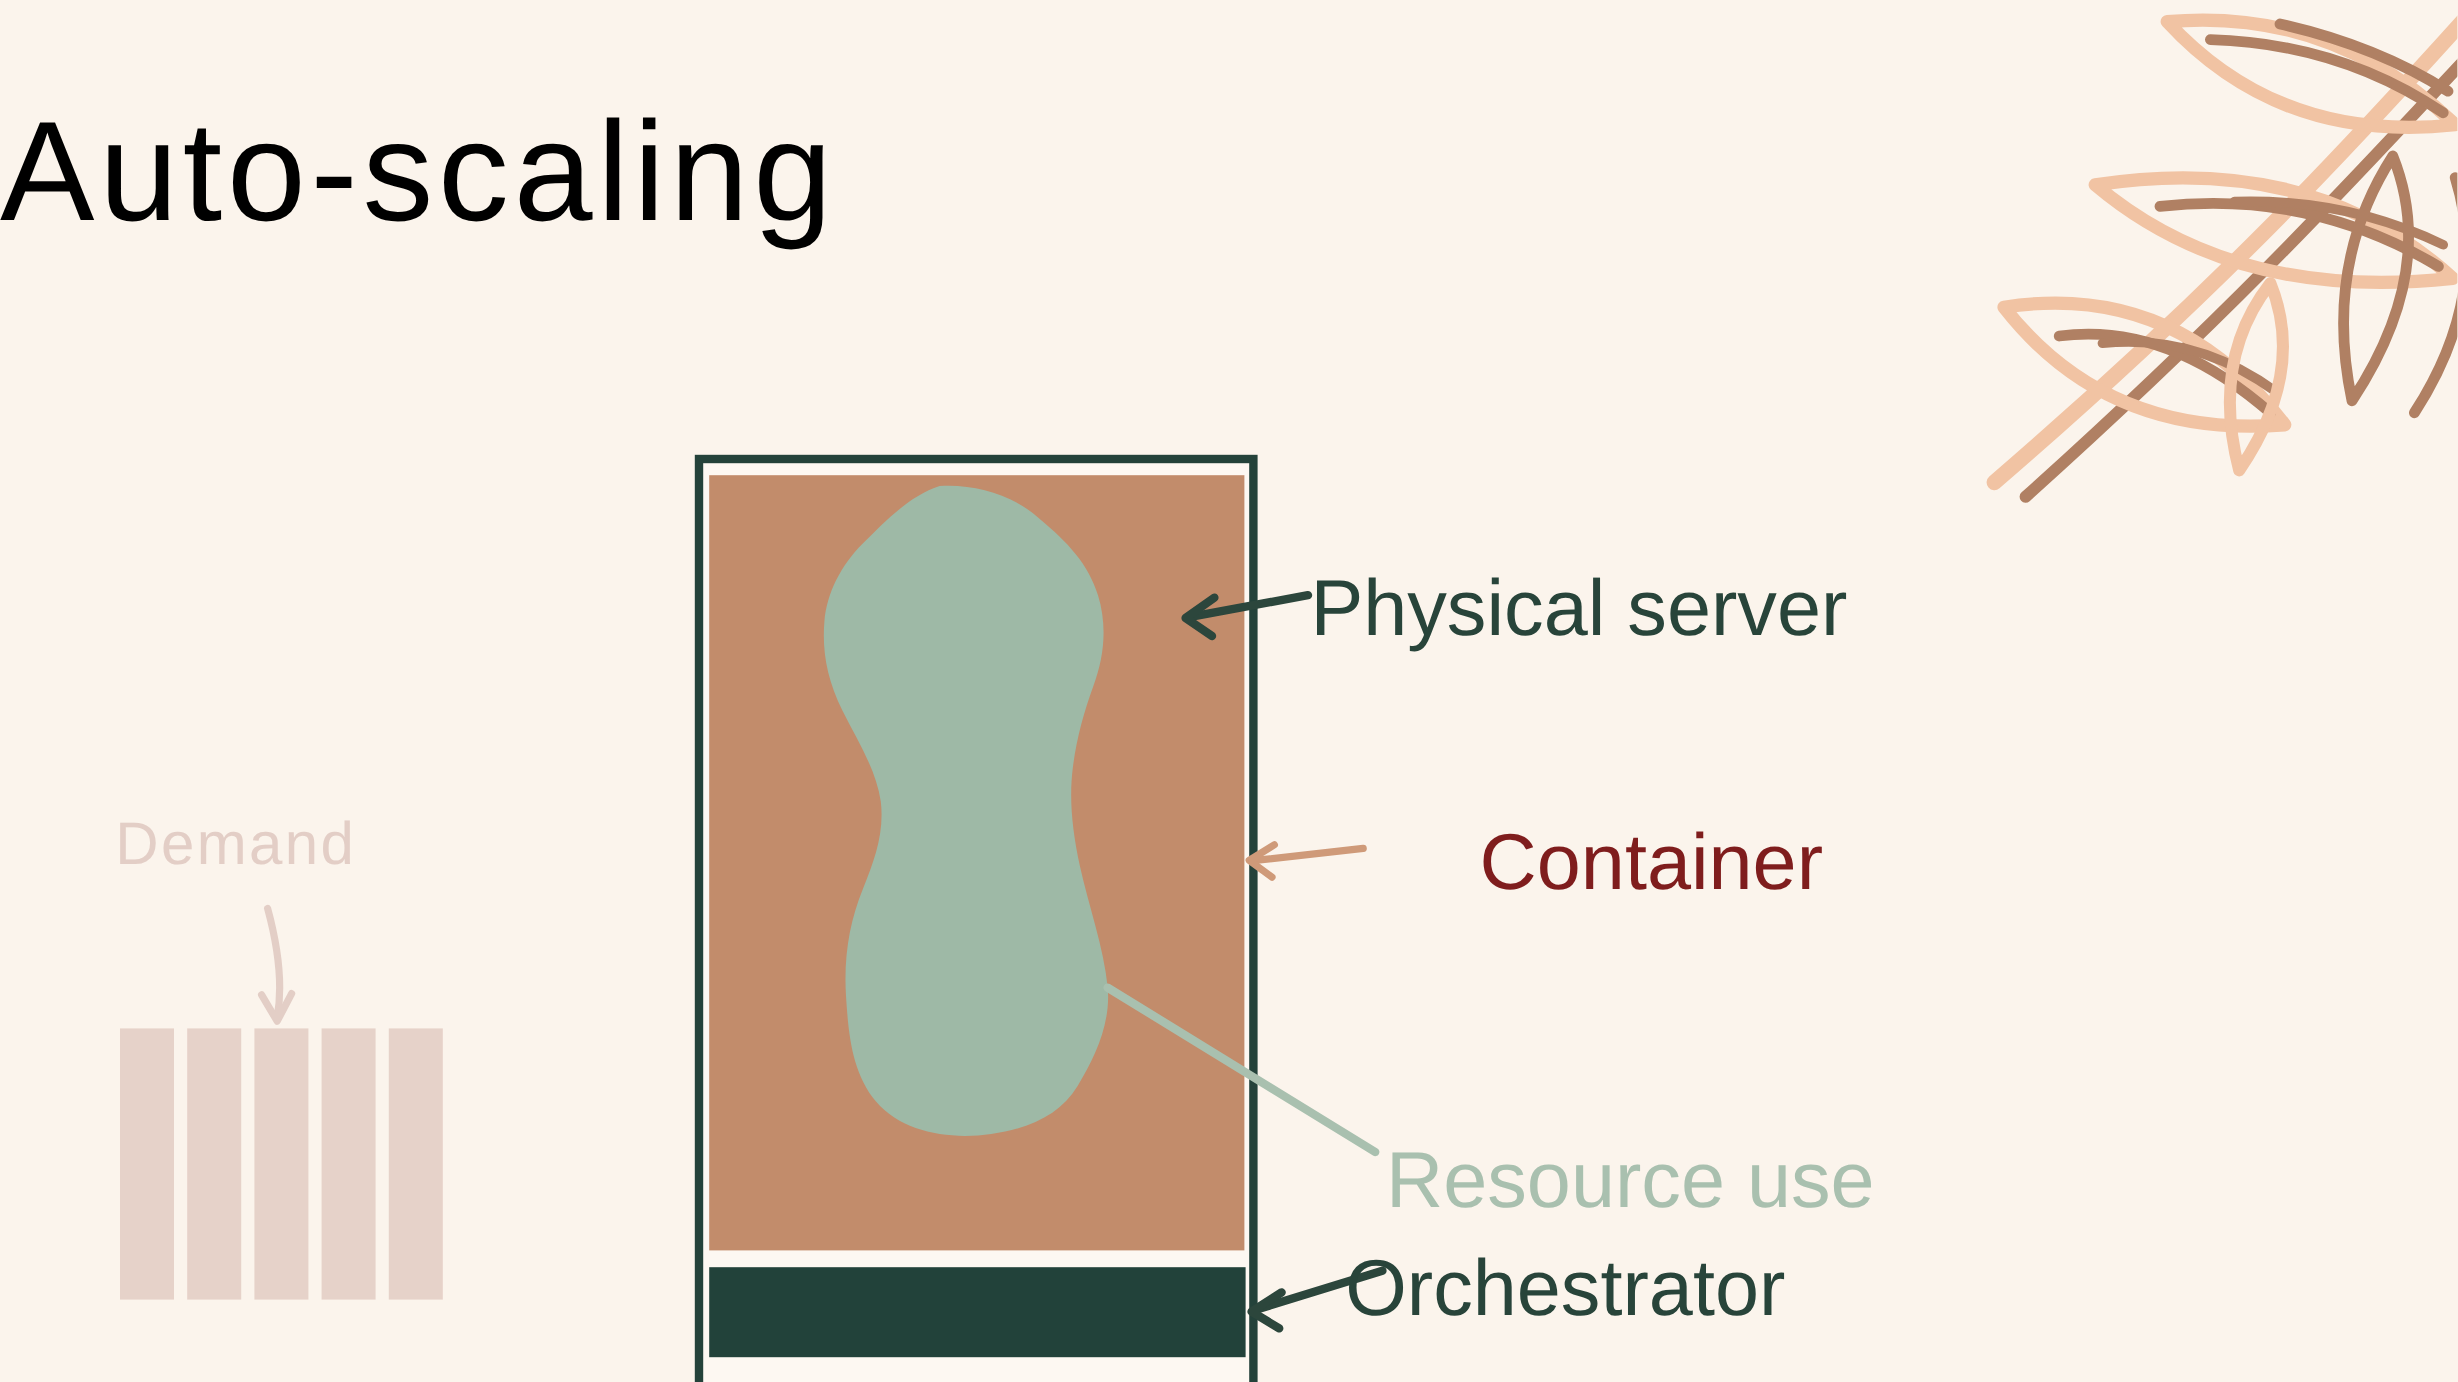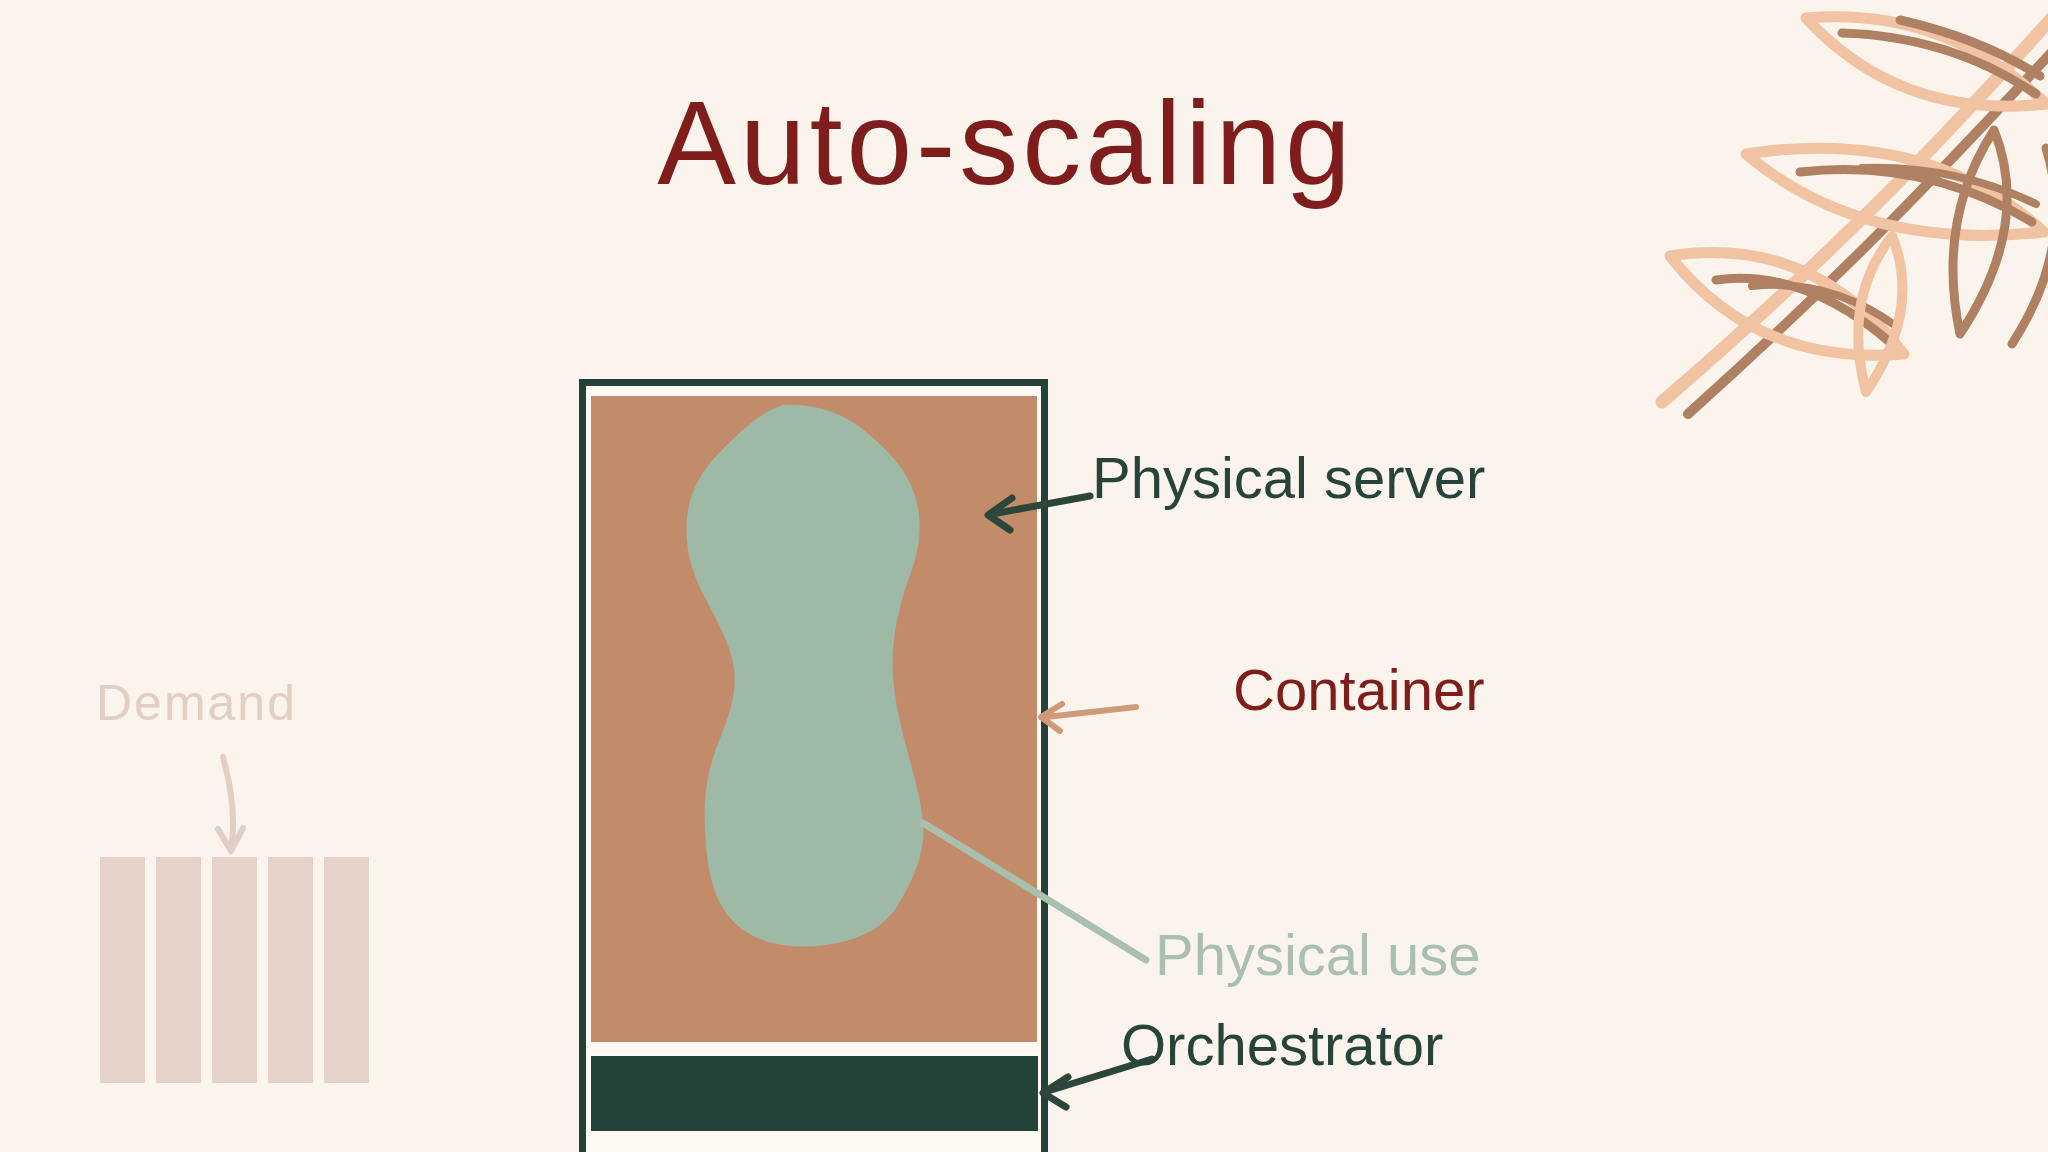--- a/index.html
+++ b/index.html
@@ -5,22 +5,22 @@
   html,body{margin:0;padding:0;}
   body{
     width:2048px;height:1152px;overflow:hidden;
     font-family:"Liberation Sans",sans-serif;
     background:#fbf4ec;
   }
   #stage{position:relative;width:2048px;height:1152px;background:#fbf4ec;}
 
   .title{
     position:absolute;left:0;top:84px;width:2012px;
-    text-align:center;font-size:118px;letter-spacing:4px;
-    color:#7f1d1d;font-weight:500;line-height:1;
+    text-align:left;font-size:118px;letter-spacing:4px;
+    color:#000000;font-weight:500;line-height:1;
   }
 
   
   .server-rect{
     position:absolute;left:579px;top:379px;width:455px;height:767px;
     border:7px solid #24423a;background:#fdf8f2;z-index:1;
   }
   .container-fill{
     position:absolute;left:5px;top:10px;width:446px;height:646px;
     background:#c28c6b;
@@ -35,21 +35,21 @@
     position:absolute;left:96px;top:678px;
     font-size:50px;color:#e3cec6;letter-spacing:2px;line-height:1;
   }
   .demand-bars{
     position:absolute;left:100px;top:857px;width:270px;height:226px;
     display:flex;gap:11px;z-index:1;
   }
   .demand-bars .bar{width:45px;height:226px;background:#e6d2c9;}
 
   
-  .lbl{position:absolute;line-height:1;font-size:58px;z-index:6;white-space:nowrap;}
+  .lbl{position:absolute;line-height:1;font-size:66px;z-index:6;white-space:nowrap;margin-top:24px;}
   .lbl-physical{left:1092px;top:449px;color:#28443a;}
   .lbl-container{left:1233px;top:661px;color:#7f1d1d;}
   .lbl-resource{left:1155px;top:926px;color:#a9c0af;}
   .lbl-orchestrator{left:1121px;top:1016px;color:#28443a;}
 
   svg.overlay{position:absolute;left:0;top:0;z-index:5;}
 </style>
 </head>
 <body>
 
@@ -132,16 +132,16 @@
     </g>
 
     <g fill="none" stroke="#2c463c" stroke-width="7" stroke-linecap="round" stroke-linejoin="round">
       <path d="M 1152 1059 L 1048 1091"></path>
       <path d="M 1068 1077 L 1043 1093 L 1066 1107"></path>
     </g>
   </svg>
 
   <div class="lbl lbl-physical">Physical server</div>
   <div class="lbl lbl-container">Container</div>
-  <div class="lbl lbl-resource">Physical use</div>
+  <div class="lbl lbl-resource">Resource use</div>
   <div class="lbl lbl-orchestrator">Orchestrator</div>
 
 </div>
 
 </body></html>

